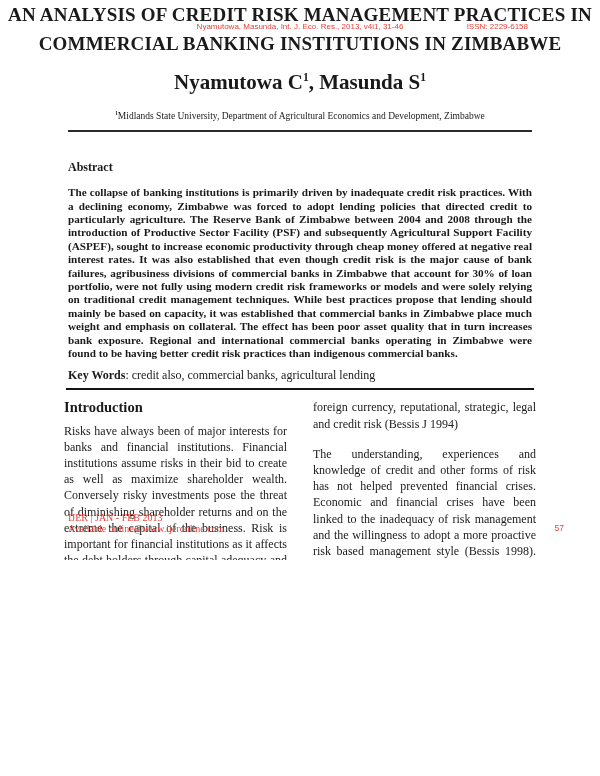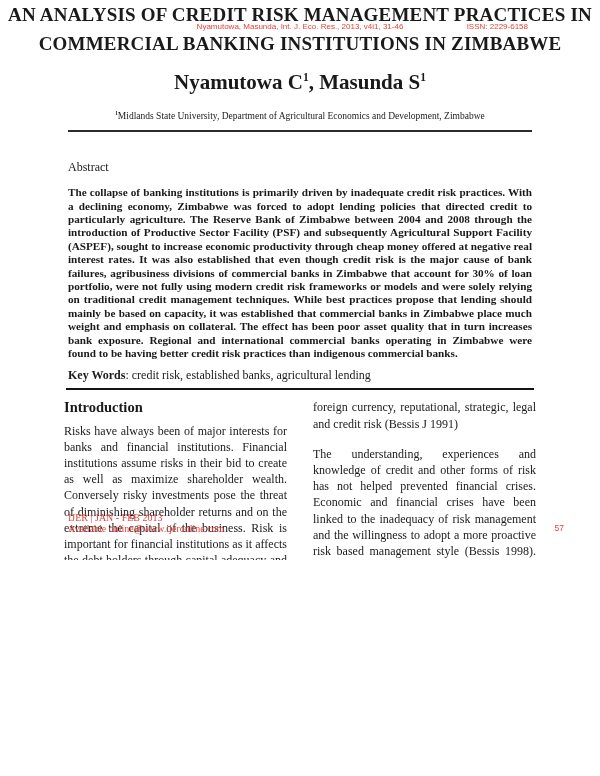--- a/index.html
+++ b/index.html
@@ -23,21 +23,21 @@
   .authors {
     text-align:center; margin-top:12px; font-weight:bold; font-size:21px;
   }
   .authors sup, .affiliation sup { font-size:0.55em; vertical-align:super; font-weight:bold; }
   .affiliation { text-align:center; margin-top:15px; font-size:9.5px; }
 
   .rule-thin { width:464px; margin:9px auto 0; border-top:2px solid #2b2b2b; }
   .rule-thick { width:468px; margin:5px auto 0; border-top:2.5px solid #141414; }
 
   .abstract { width:464px; margin:7px auto 0; }
-  .abstract-heading { font-size:12px; font-weight:normal;margin-top:28px; }
+  .abstract-heading { font-size:12px; font-weight:bold;margin-top:28px; }
   .abstract-body {
     margin-top:11px; font-size:11.2px; font-weight:bold;
     text-align:justify; line-height:13.4px;
   }
   .keywords { width:464px; margin:8px auto 0; font-size:12px; }
   .keywords .kw-label { font-weight:bold; }
 
   .columns { width:472px; margin:9px auto 0; display:flex; gap:26px; }
   .col { flex:1; font-size:12px; line-height:16.2px; text-align:justify; }
   .intro-heading { font-size:14.5px; font-weight:bold; text-align:left; margin:0 0 7px 0; }
@@ -73,31 +73,31 @@
 
   <div class="affiliation"><sup>1</sup><span>Midlands State University, Department of Agricultural Economics and Development, Zimbabwe</span></div>
 
   <div class="rule-thin"></div>
 
   <div class="abstract">
     <div class="abstract-heading">Abstract</div>
     <div class="abstract-body">The collapse of banking institutions is primarily driven by inadequate credit risk practices. With a declining economy, Zimbabwe was forced to adopt lending policies that directed credit to particularly agriculture. The Reserve Bank of Zimbabwe between 2004 and 2008 through the introduction of Productive Sector Facility (PSF) and subsequently Agricultural Support Facility (ASPEF), sought to increase economic productivity through cheap money offered at negative real interest rates. It was also established that even though credit risk is the major cause of bank failures, agribusiness divisions of commercial banks in Zimbabwe that account for 30% of loan portfolio, were not fully using modern credit risk frameworks or models and were solely relying on traditional credit management techniques. While best practices propose that lending should mainly be based on capacity, it was established that commercial banks in Zimbabwe place much weight and emphasis on collateral. The effect has been poor asset quality that in turn increases bank exposure. Regional and international commercial banks operating in Zimbabwe were found to be having better credit risk practices than indigenous commercial banks.</div>
   </div>
 
-  <div class="keywords"><span class="kw-label">Key Words</span><span>: credit risk, established banks, agricultural lending</span></div>
+  <div class="keywords"><span class="kw-label">Key Words</span><span>: credit also, commercial banks, agricultural lending</span></div>
 
   <div class="rule-thick"></div>
 
   <div class="columns">
     <div class="col col-left">
       <h2 class="intro-heading">Introduction</h2>
       <p>Risks have always been of major interests for banks and financial institutions. Financial institutions assume risks in their bid to create as well as maximize shareholder wealth. Conversely risky investments pose the threat of diminishing shareholder returns and on the extreme the capital of the business. Risk is important for financial institutions as it affects the debt holders through capital adequacy and shareholders through return. However the level and magnitude of the risks need to be bench marked by regulatory benchmarks or self imposed benchmarks (Pazarbasioglu, 2003).The existence of cross border subsidiaries and the general regional and global financial integration has increased the appetite for understanding risk. Many forms of financial risks now occur and these include interest rate, liquidity, operational,</p>
     </div>
     <div class="col col-right">
-      <p class="spaced">foreign currency, reputational, strategic, legal and credit risk (Bessis J 1991)</p>
+      <p class="spaced">foreign currency, reputational, strategic, legal and credit risk (Bessis J 1994)</p>
       <p>The understanding, experiences and knowledge of credit and other forms of risk has not helped prevented financial crises. Economic and financial crises have been linked to the inadequacy of risk management and the willingness to adopt a more proactive risk based management style (Bessis 1998). Credit risk has been identified as a major problem in any financial crises. Though it is understood since banks started lending, credit risk presents challenges to management. Outstanding loan balances at the time of default are not known in advance , for other lines of credit such as overdrafts the future use of these and the extend of credit recovery rate are unknown.</p>
     </div>
   </div>
 
   <div class="footer-left">
     <div>IJER | JAN - FEB 2013</div>
     <div>Available online@www.ijeronline.com</div>
   </div>
   <div class="page-number">57</div>
 

